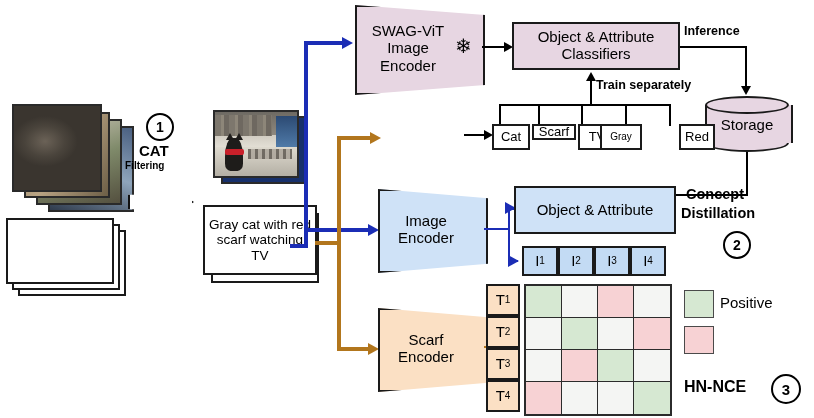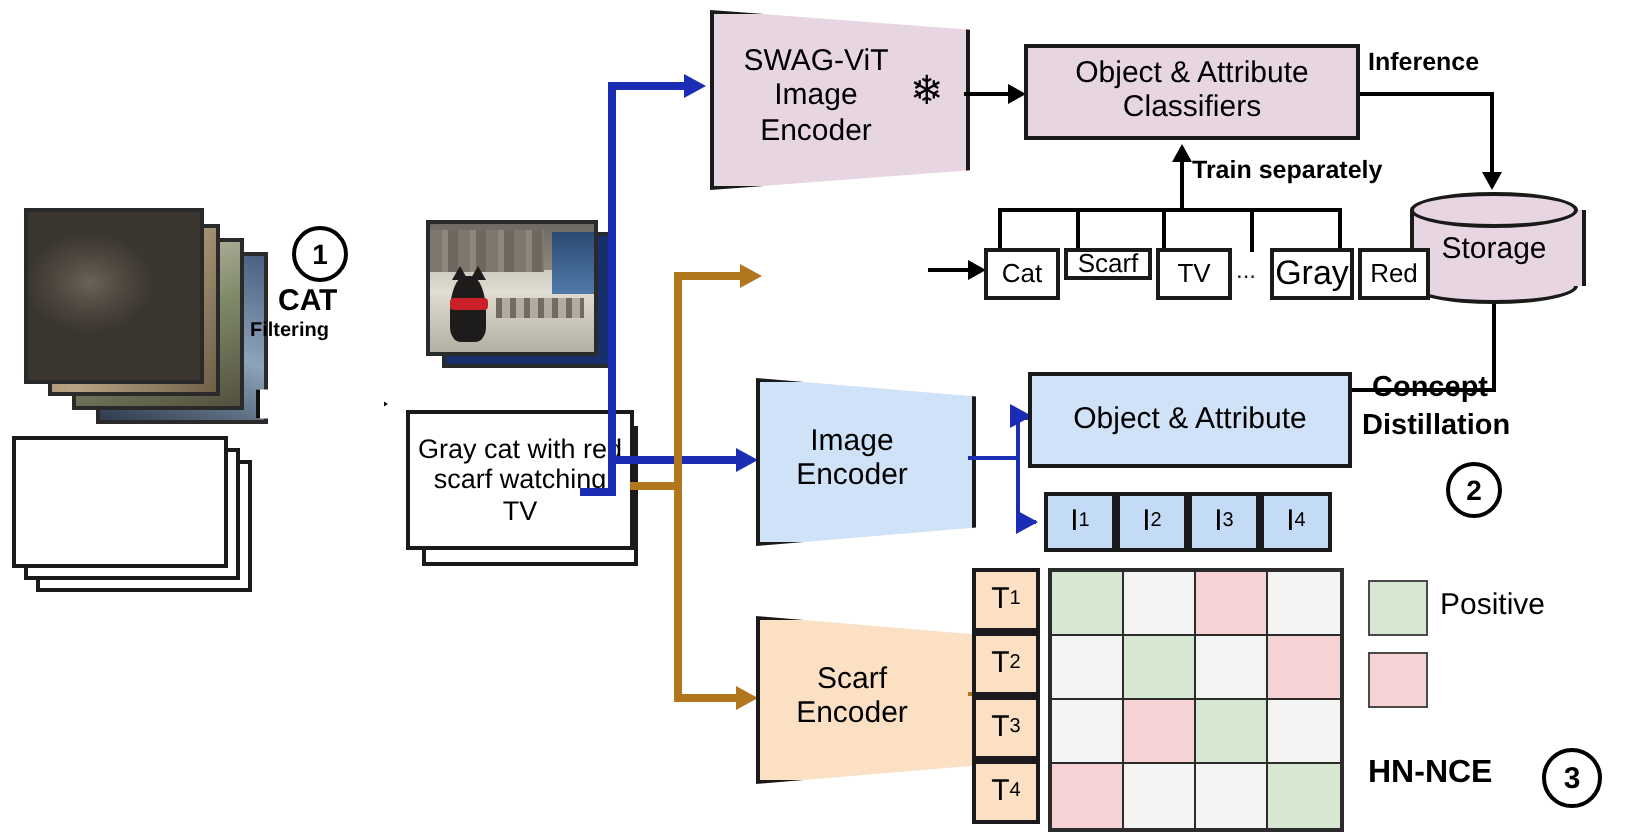--- a/index.html
+++ b/index.html
@@ -225,21 +225,21 @@
   <div class="box white" style="left:492px;top:124px;width:38px;height:26px;font-size:13px;">
     <span>Cat</span>
     </div>
   <div class="box white" style="left:532px;top:124px;width:44px;height:16px;font-size:13px;">
     <span>Scarf</span>
     </div>
   <div class="box white" style="left:578px;top:124px;width:38px;height:26px;font-size:13px;">
     <span>TV</span>
     </div>
   <div class="lbl" style="left:618px;top:128px;font-size:12px;color:#222;">...</div>
-  <div class="box white" style="left:635px;top:124px;width:42px;height:26px;font-size:17px;">
+  <div class="box white" style="left:600px;top:124px;width:42px;height:26px;font-size:10px;">
     <span>Gray</span>
     </div>
   <div class="box white" style="left:679px;top:124px;width:36px;height:26px;font-size:13px;">
     <span>Red</span>
     </div>
 
   <div class="trap blue" style="left:378px;top:189px;width:106px;height:80px;"></div>
   <div class="trap-label" style="left:381px;top:192px;width:90px;height:74px;font-size:15px;flex-direction:column;">
     <span>Image</span>
     <span>Encoder</span>

